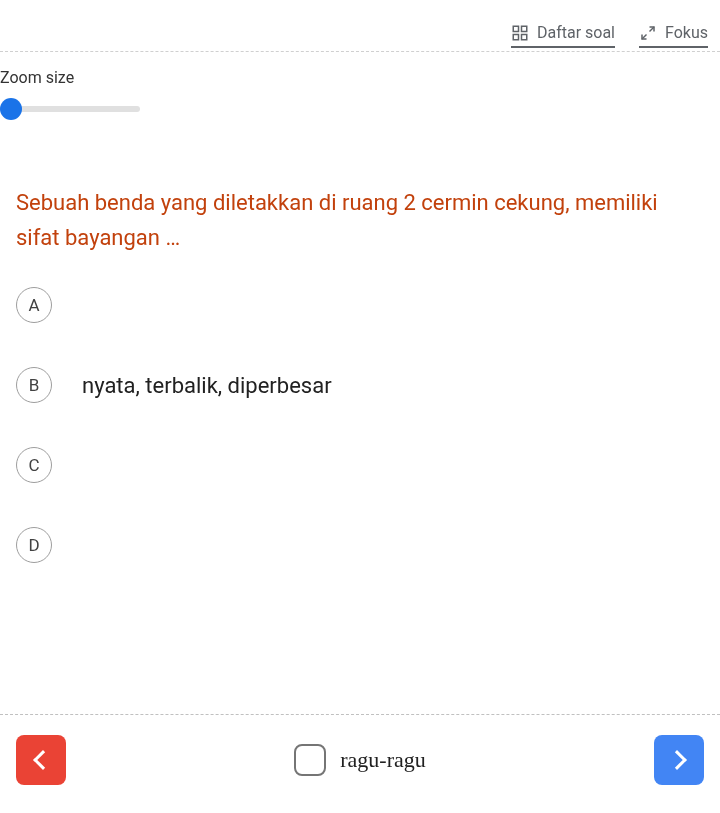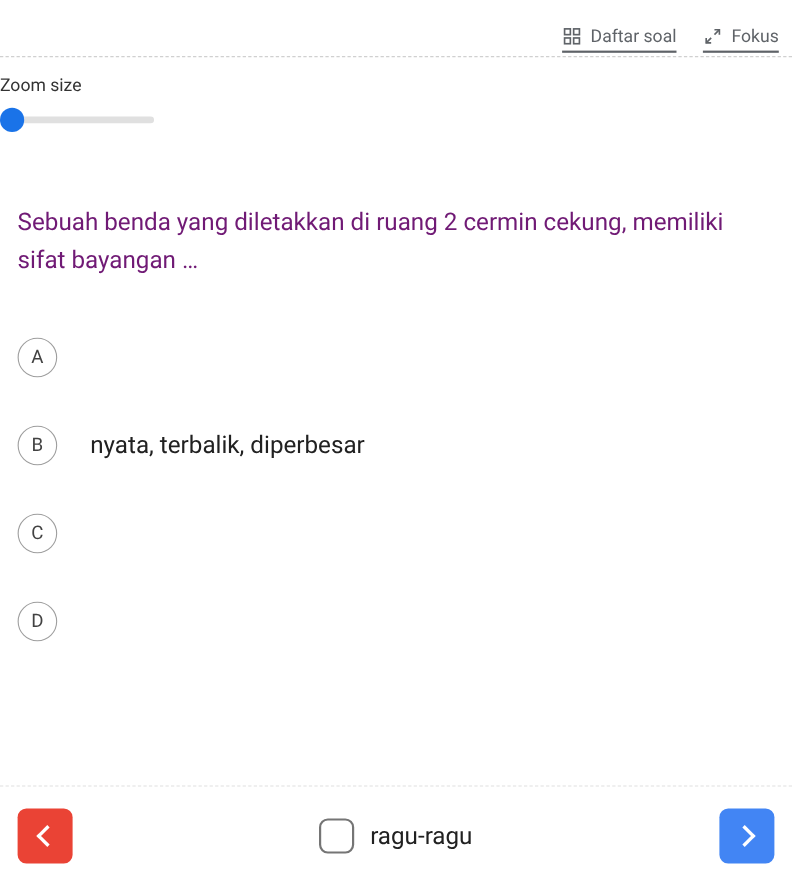--- a/index.html
+++ b/index.html
@@ -78,23 +78,23 @@
       height: 22px;
       background: #1a73e8;
       border-radius: 50%;
       cursor: pointer;
     }
     .question-area {
       padding: 50px 16px 20px 16px;
     }
     .question-text {
       font-size: 22px;
-      color: #701a75;
+      color: #c2410c;
       line-height: 1.6;
-      margin-bottom: 52px;
+      margin-bottom: 32px;
     }
     .option {
       display: flex;
       align-items: center;
       gap: 30px;
       margin-bottom: 44px;
       cursor: pointer;
     }
     .option-letter {
       width: 36px;
@@ -149,20 +149,21 @@
     }
     .checkbox {
       width: 32px;
       height: 32px;
       border: 2.5px solid #757575;
       border-radius: 8px;
     }
     .checkbox-label {
       font-size: 22px;
       color: #212121;
+      font-family: Liberation Serif, serif;
     }
     .chevron {
       width: 14px;
       height: 14px;
       border-style: solid;
       border-color: #fff;
       border-width: 0 3px 3px 0;
       display: inline-block;
     }
     .chevron-left {

